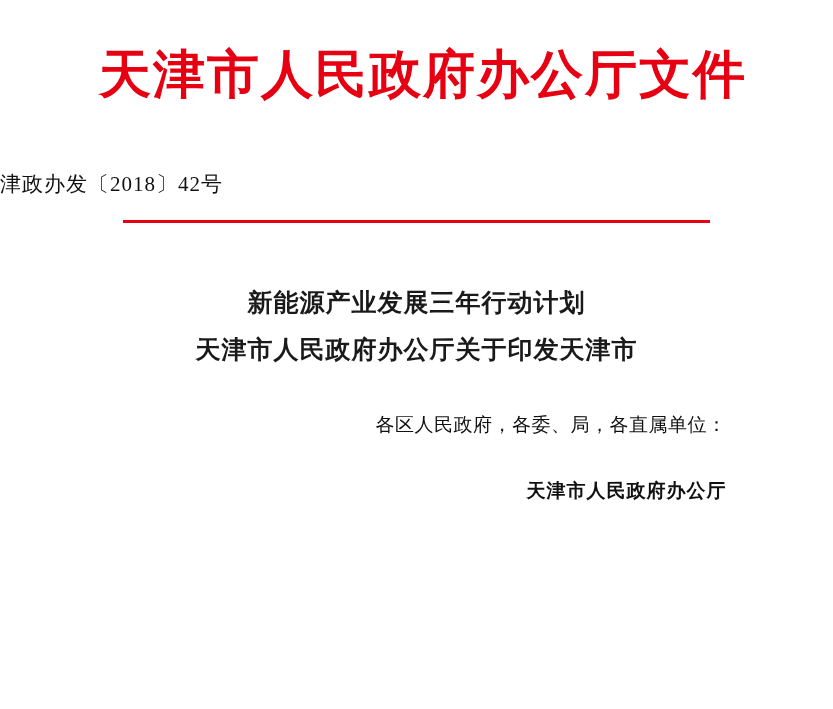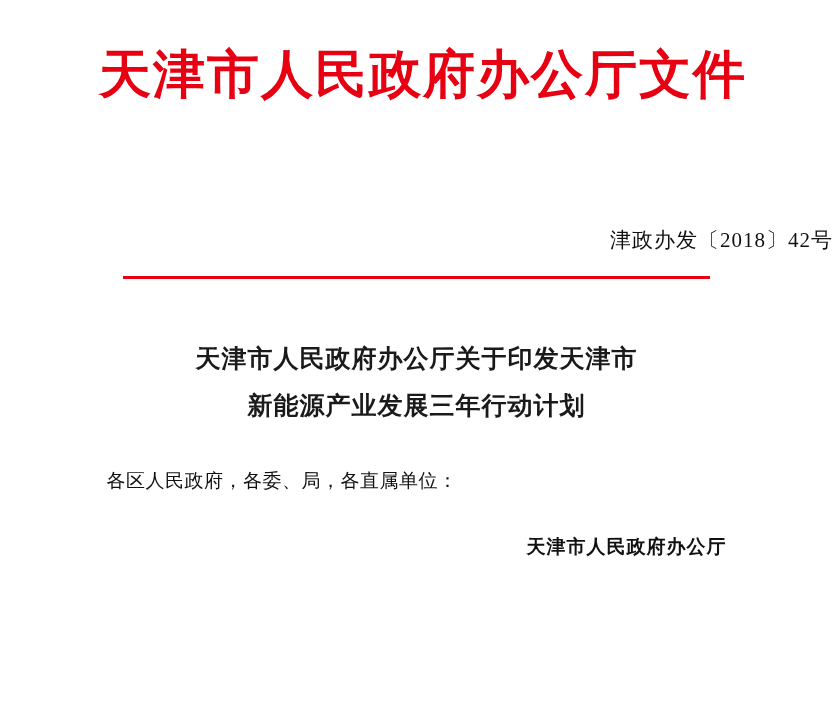--- a/index.html
+++ b/index.html
@@ -32,22 +32,22 @@
     font-family: "Liberation Serif", "DejaVu Serif", serif;
     font-weight: bold;
     font-size: 52px;
     letter-spacing: 2px;
     line-height: 1.2;
     white-space: nowrap;
   }
 
   
   .docnum-wrap {
-    text-align: right;
-    margin-top: 120px;
+    text-align: left;
+    margin-top: 64px;
   }
   .docnum {
     font-family: "Liberation Serif", "DejaVu Serif", serif;
     font-size: 21px;
     letter-spacing: 1px;
     color: #111;
   }
 
   
   .red-rule {
@@ -74,21 +74,21 @@
 
   
   .body-block {
     margin: 34px auto 0 auto;
     width: 620px;
     font-size: 19px;
     line-height: 2.0;
     color: #111;
   }
   .salutation {
-    text-align: left;
+    text-align: right;
     letter-spacing: 0.5px;
   }
   .para {
     text-indent: 2em;
     text-align: justify;
     letter-spacing: 0.5px;
   }
 
   
   .signature {
@@ -110,22 +110,22 @@
     <div class="masthead-title">天津市人民政府办公厅文件</div>
   </div>
 
   <div class="docnum-wrap">
     <span class="docnum">津政办发〔2018〕42号</span>
   </div>
 
   <div class="red-rule"></div>
 
   <div class="doc-title">
+    <span class="tl">新能源产业发展三年行动计划</span>
     <span class="tl">天津市人民政府办公厅关于印发天津市</span>
-    <span class="tl">新能源产业发展三年行动计划</span>
   </div>
 
   <div class="body-block">
     <div class="salutation">各区人民政府，各委、局，各直属单位：</div>
   </div>
 
   <div class="signature">
     <div>天津市人民政府办公厅</div>
   </div>
 

